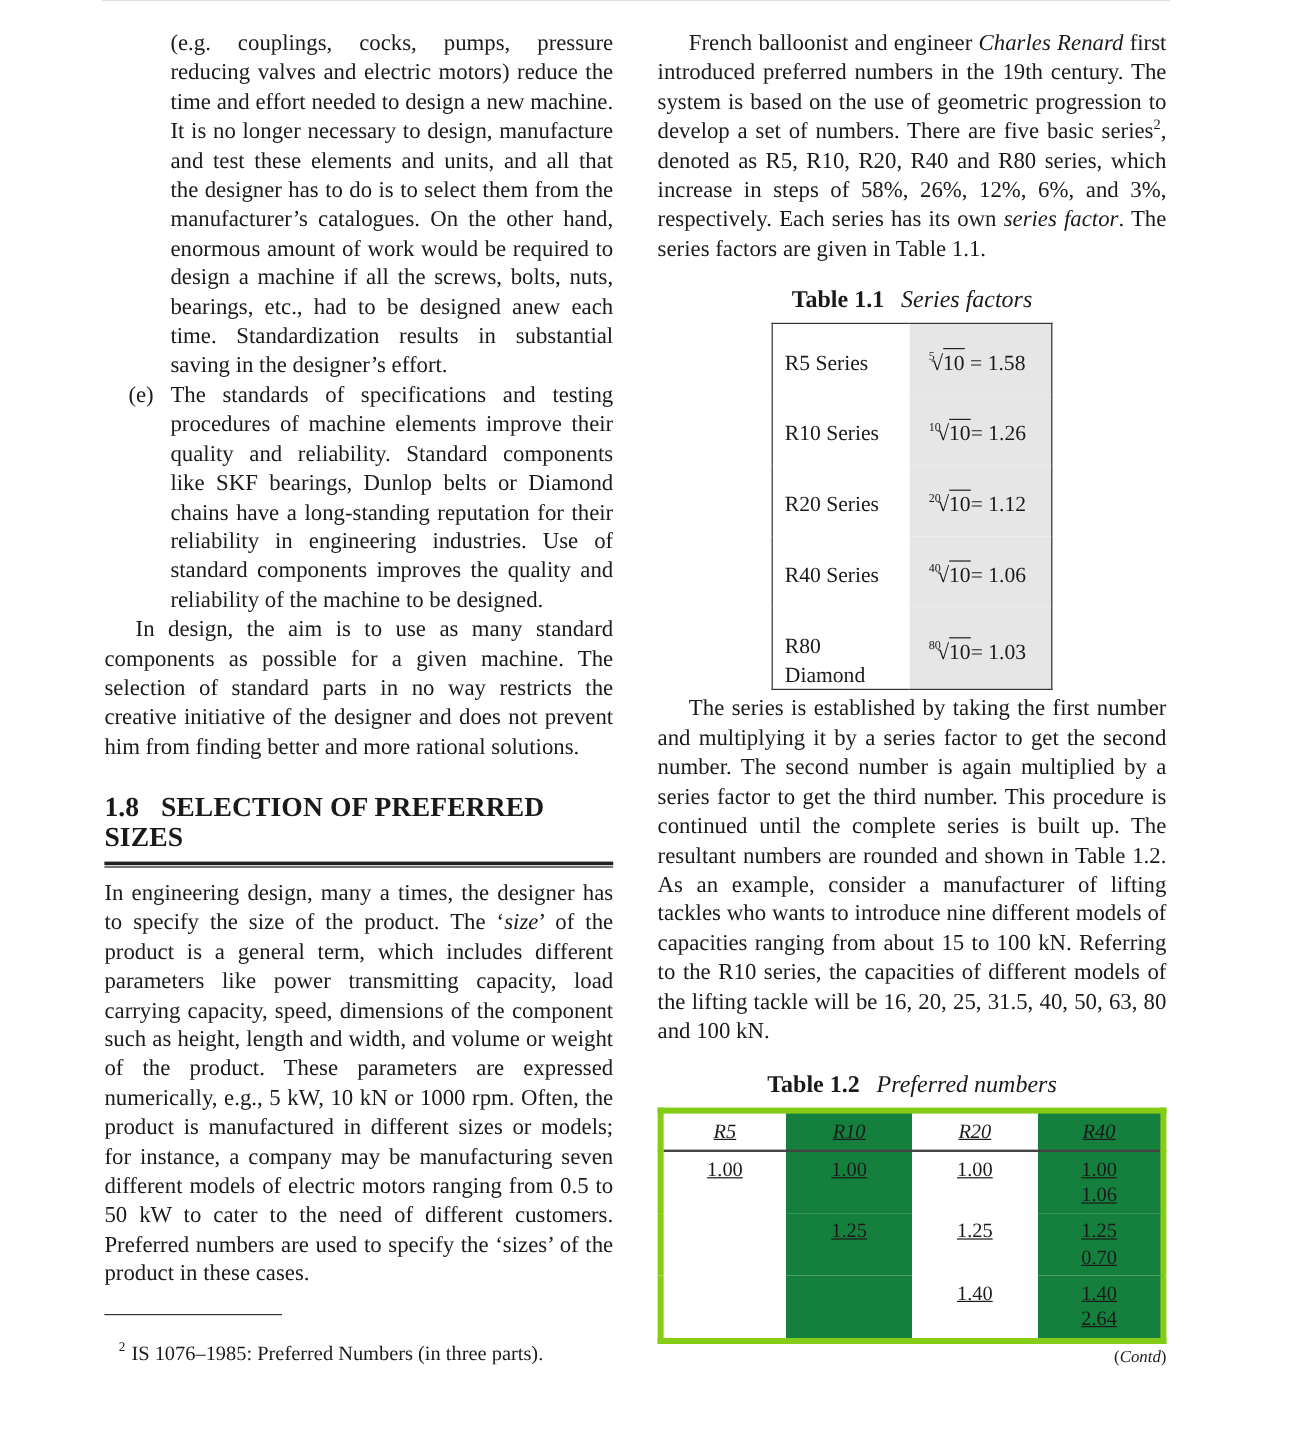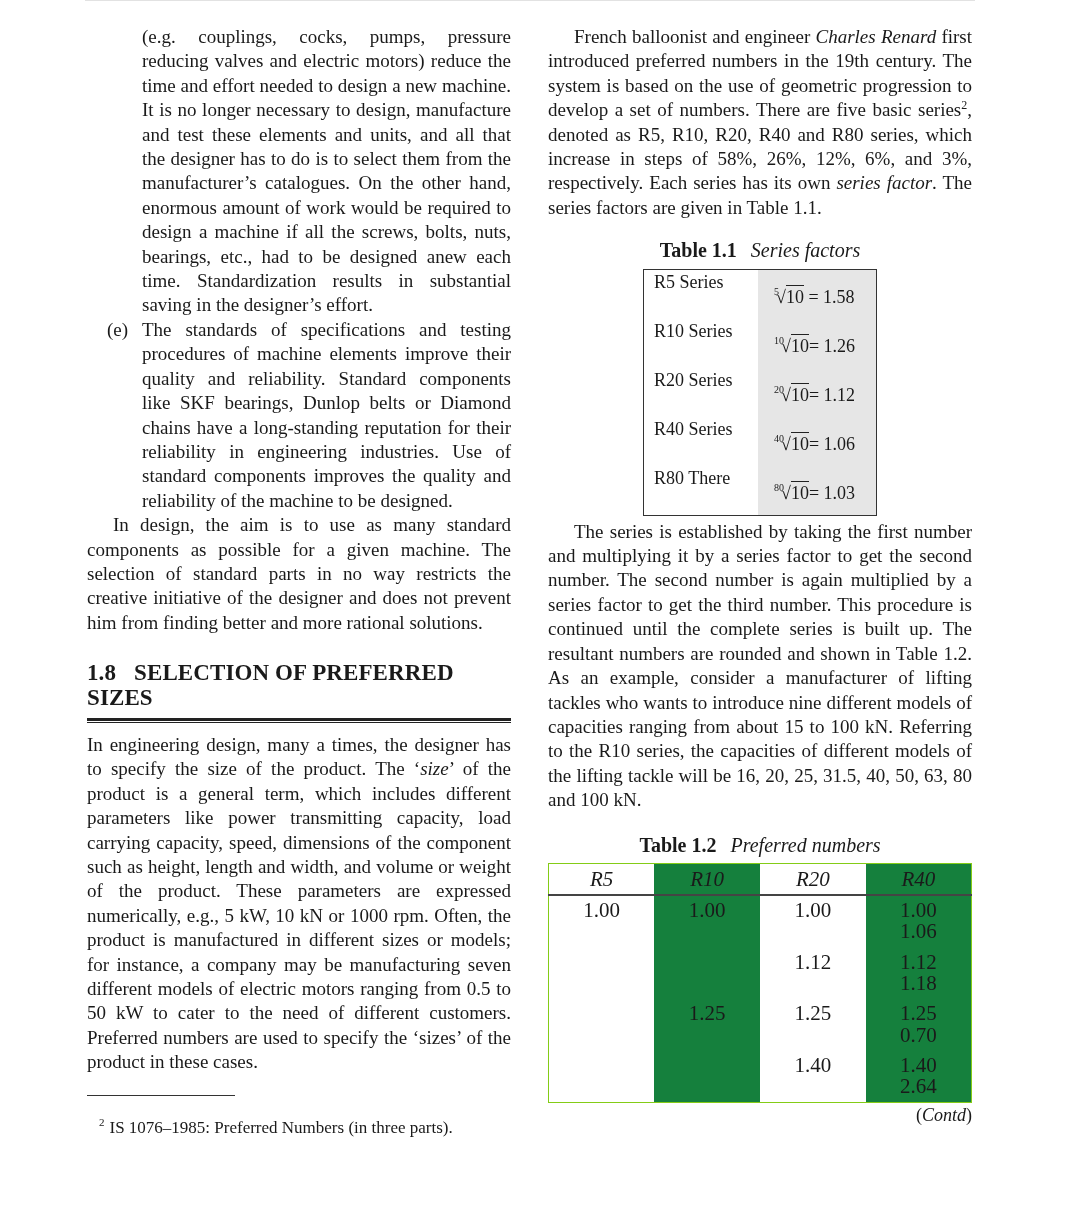--- a/index.html
+++ b/index.html
@@ -31,36 +31,36 @@
   .footnote sup { font-size: 11px; margin-right: 5px; }
 
   .caption { text-align: center; margin-top: 18px; margin-bottom: 6px; font-size: 20px; }
   .caption b { font-family: "Liberation Serif", serif; margin-right: 14px; }
   .caption i { font-style: italic; }
 
   table.t11 {
     border-collapse: collapse; margin: 0 auto; border: 1px solid #333; font-size: 18px;
   }
   table.t11 td { padding: 0 10px; height: 39px; vertical-align: middle; }
-  table.t11 td.k { width: 94px; vertical-align: top; padding-top: 0; }
+  table.t11 td.k { width: 94px; vertical-align: top; padding-top: 20px; }
   table.t11 td.v { width: 92px; background: #e6e6e6; padding-left: 16px; padding-top: 10px; }
   .root { position: relative; display: inline-block; }
   .root .idx { font-size: 10px; position: relative; top: -8px; margin-right: -3px; }
   .root .rad { font-size: 18px; }
   .root .und { border-top: 1px solid #222; padding-top: 1px; }
 
   table.t12 {
-    width: 100%; border-collapse: collapse; border: 1px solid #84cc16; font-size: 21px;
+    width: 100%; border-collapse: collapse; border: 5px solid #84cc16; font-size: 17px; text-decoration: underline;
   }
   table.t12 th { font-weight: normal; font-style: italic; height: 28px; border-bottom: 2px solid #444; text-align: center; }
   table.t12 td { text-align: center; vertical-align: top; padding: 0; margin-left: 24px; }
   table.t12 .shade { background: #15803d; }
   table.t12 .cell { height: 51.6px; line-height: 21.5px; padding-top: 4px; box-sizing: border-box; }
   table.t12 col.c1, table.t12 col.c2, table.t12 col.c3, table.t12 col.c4 { width: 25%; }
-  .contd { text-align: right; font-style: italic; margin-top: 0; font-size: 18px; }
+  .contd { text-align: right; font-style: italic; margin-top: 0; font-size: 14px; }
   .contd span { font-style: normal; }
 </style>
 </head>
 <body>
 
 <div class="topline"></div>
 
 <div class="col col-left">
   <p class="hang">(e.g. couplings, cocks, pumps, pressure reducing valves and electric motors) reduce the time and effort needed to design a new machine. It is no longer necessary to design, manufacture and test these elements and units, and all that the designer has to do is to select them from the manufacturer’s catalogues. On the other hand, enormous amount of work would be required to design a machine if all the screws, bolts, nuts, bearings, etc., had to be designed anew each time. Standardization results in substantial saving in the designer’s effort.</p>
 
@@ -103,21 +103,21 @@
       </tr>
       <tr>
         <td class="k">R20 Series</td>
         <td class="v"><span class="root"><span class="idx">20</span><span class="rad">√</span><span class="und">10</span></span><span>= 1.12</span></td>
       </tr>
       <tr>
         <td class="k">R40 Series</td>
         <td class="v"><span class="root"><span class="idx">40</span><span class="rad">√</span><span class="und">10</span></span><span>= 1.06</span></td>
       </tr>
       <tr>
-        <td class="k">R80 There</td>
+        <td class="k">R80 Diamond</td>
         <td class="v"><span class="root"><span class="idx">80</span><span class="rad">√</span><span class="und">10</span></span><span>= 1.03</span></td>
       </tr>
     </tbody>
   </table>
 
   <p class="indent" style="margin-top:4px">The series is established by taking the first number and multiplying it by a series factor to get the second number. The second number is again multiplied by a series factor to get the third number. This procedure is continued until the complete series is built up. The resultant numbers are rounded and shown in Table 1.2. As an example, consider a manufacturer of lifting tackles who wants to introduce nine different models of capacities ranging from about 15 to 100 kN. Referring to the R10 series, the capacities of different models of the lifting tackle will be 16, 20, 25, 31.5, 40, 50, 63, 80 and 100 kN.</p>
 
   <div class="caption" style="margin-top:20px">
     <b>Table 1.2</b><i>Preferred numbers</i>
   </div>
@@ -152,37 +152,20 @@
               <div>1.00</div>
               <div>1.06</div>
             </div>
           </td>
       </tr>
       <tr>
         <td>
             <div class="cell"></div>
           </td>
         <td class="shade">
-            <div class="cell"></div>
-          </td>
-        <td>
-            <div class="cell">1.12</div>
-          </td>
-        <td class="shade">
-            <div class="cell">
-              <div>1.12</div>
-              <div>1.18</div>
-            </div>
-          </td>
-      </tr>
-      <tr>
-        <td>
-            <div class="cell"></div>
-          </td>
-        <td class="shade">
             <div class="cell">1.25</div>
           </td>
         <td>
             <div class="cell">1.25</div>
           </td>
         <td class="shade">
             <div class="cell">
               <div>1.25</div>
               <div>0.70</div>
             </div>

